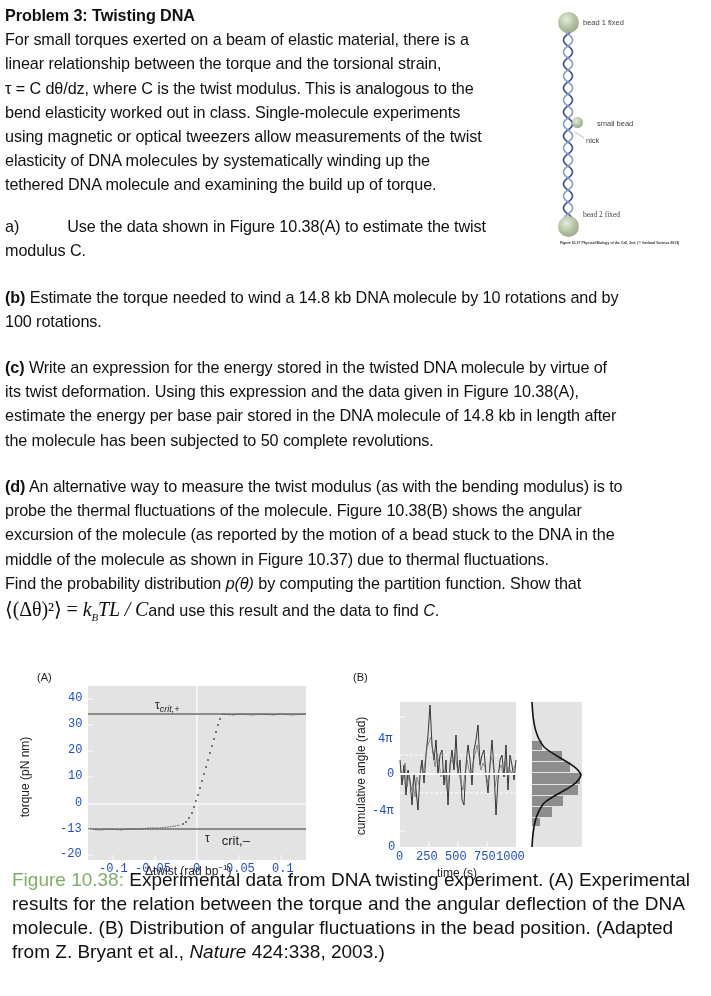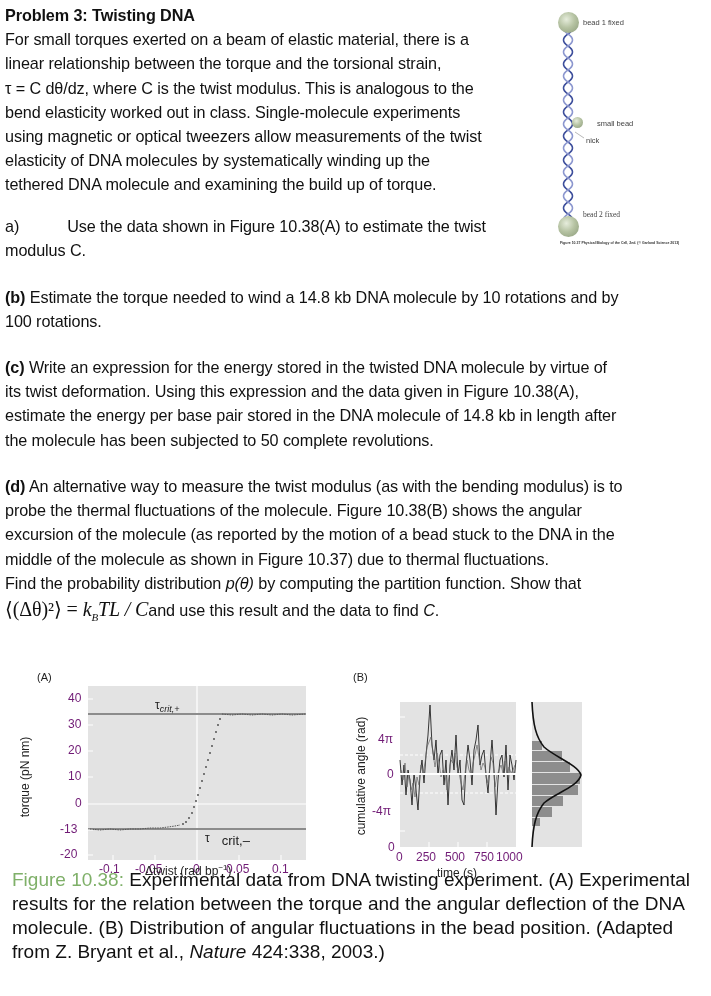--- a/index.html
+++ b/index.html
@@ -25,21 +25,21 @@
 
   
   #dna-fig { position: absolute; left: 548px; top: 0; width: 163px; height: 250px; }
   .bead { position: absolute; border-radius: 50%;
     background: radial-gradient(circle at 40% 35%, #e6eddc 0%, #b6c3a3 45%, #8a9a78 100%); }
   .dna-label { position: absolute; font-size: 7.5px; color: #444; white-space: nowrap; }
   .dna-credit { position: absolute; left: 12px; top: 241px; font-size: 3.5px; color: #333; white-space: nowrap; font-weight: bold; }
 
   
   .plot-label { position: absolute; font-size: 11px; color: #222; }
-  .tick { position: absolute; font-size: 12px; color: #701a75; white-space: nowrap; }
+  .tick { position: absolute; font-size: 12px; color: #1d4ed8; white-space: nowrap; font-family: Liberation Mono, monospace; }
   .axis-title { position: absolute; font-size: 12px; color: #222; white-space: nowrap; }
 </style>
 </head>
 <body>
 
 <div class="txt" id="problem-block">
   <p class="bold">Problem 3: Twisting DNA</p>
   <p>For small torques exerted on a beam of elastic material, there is a</p>
   <p>linear relationship between the torque and the torsional strain,</p>
   <p>τ = C dθ/dz, where C is the twist modulus. This is analogous to the</p>

